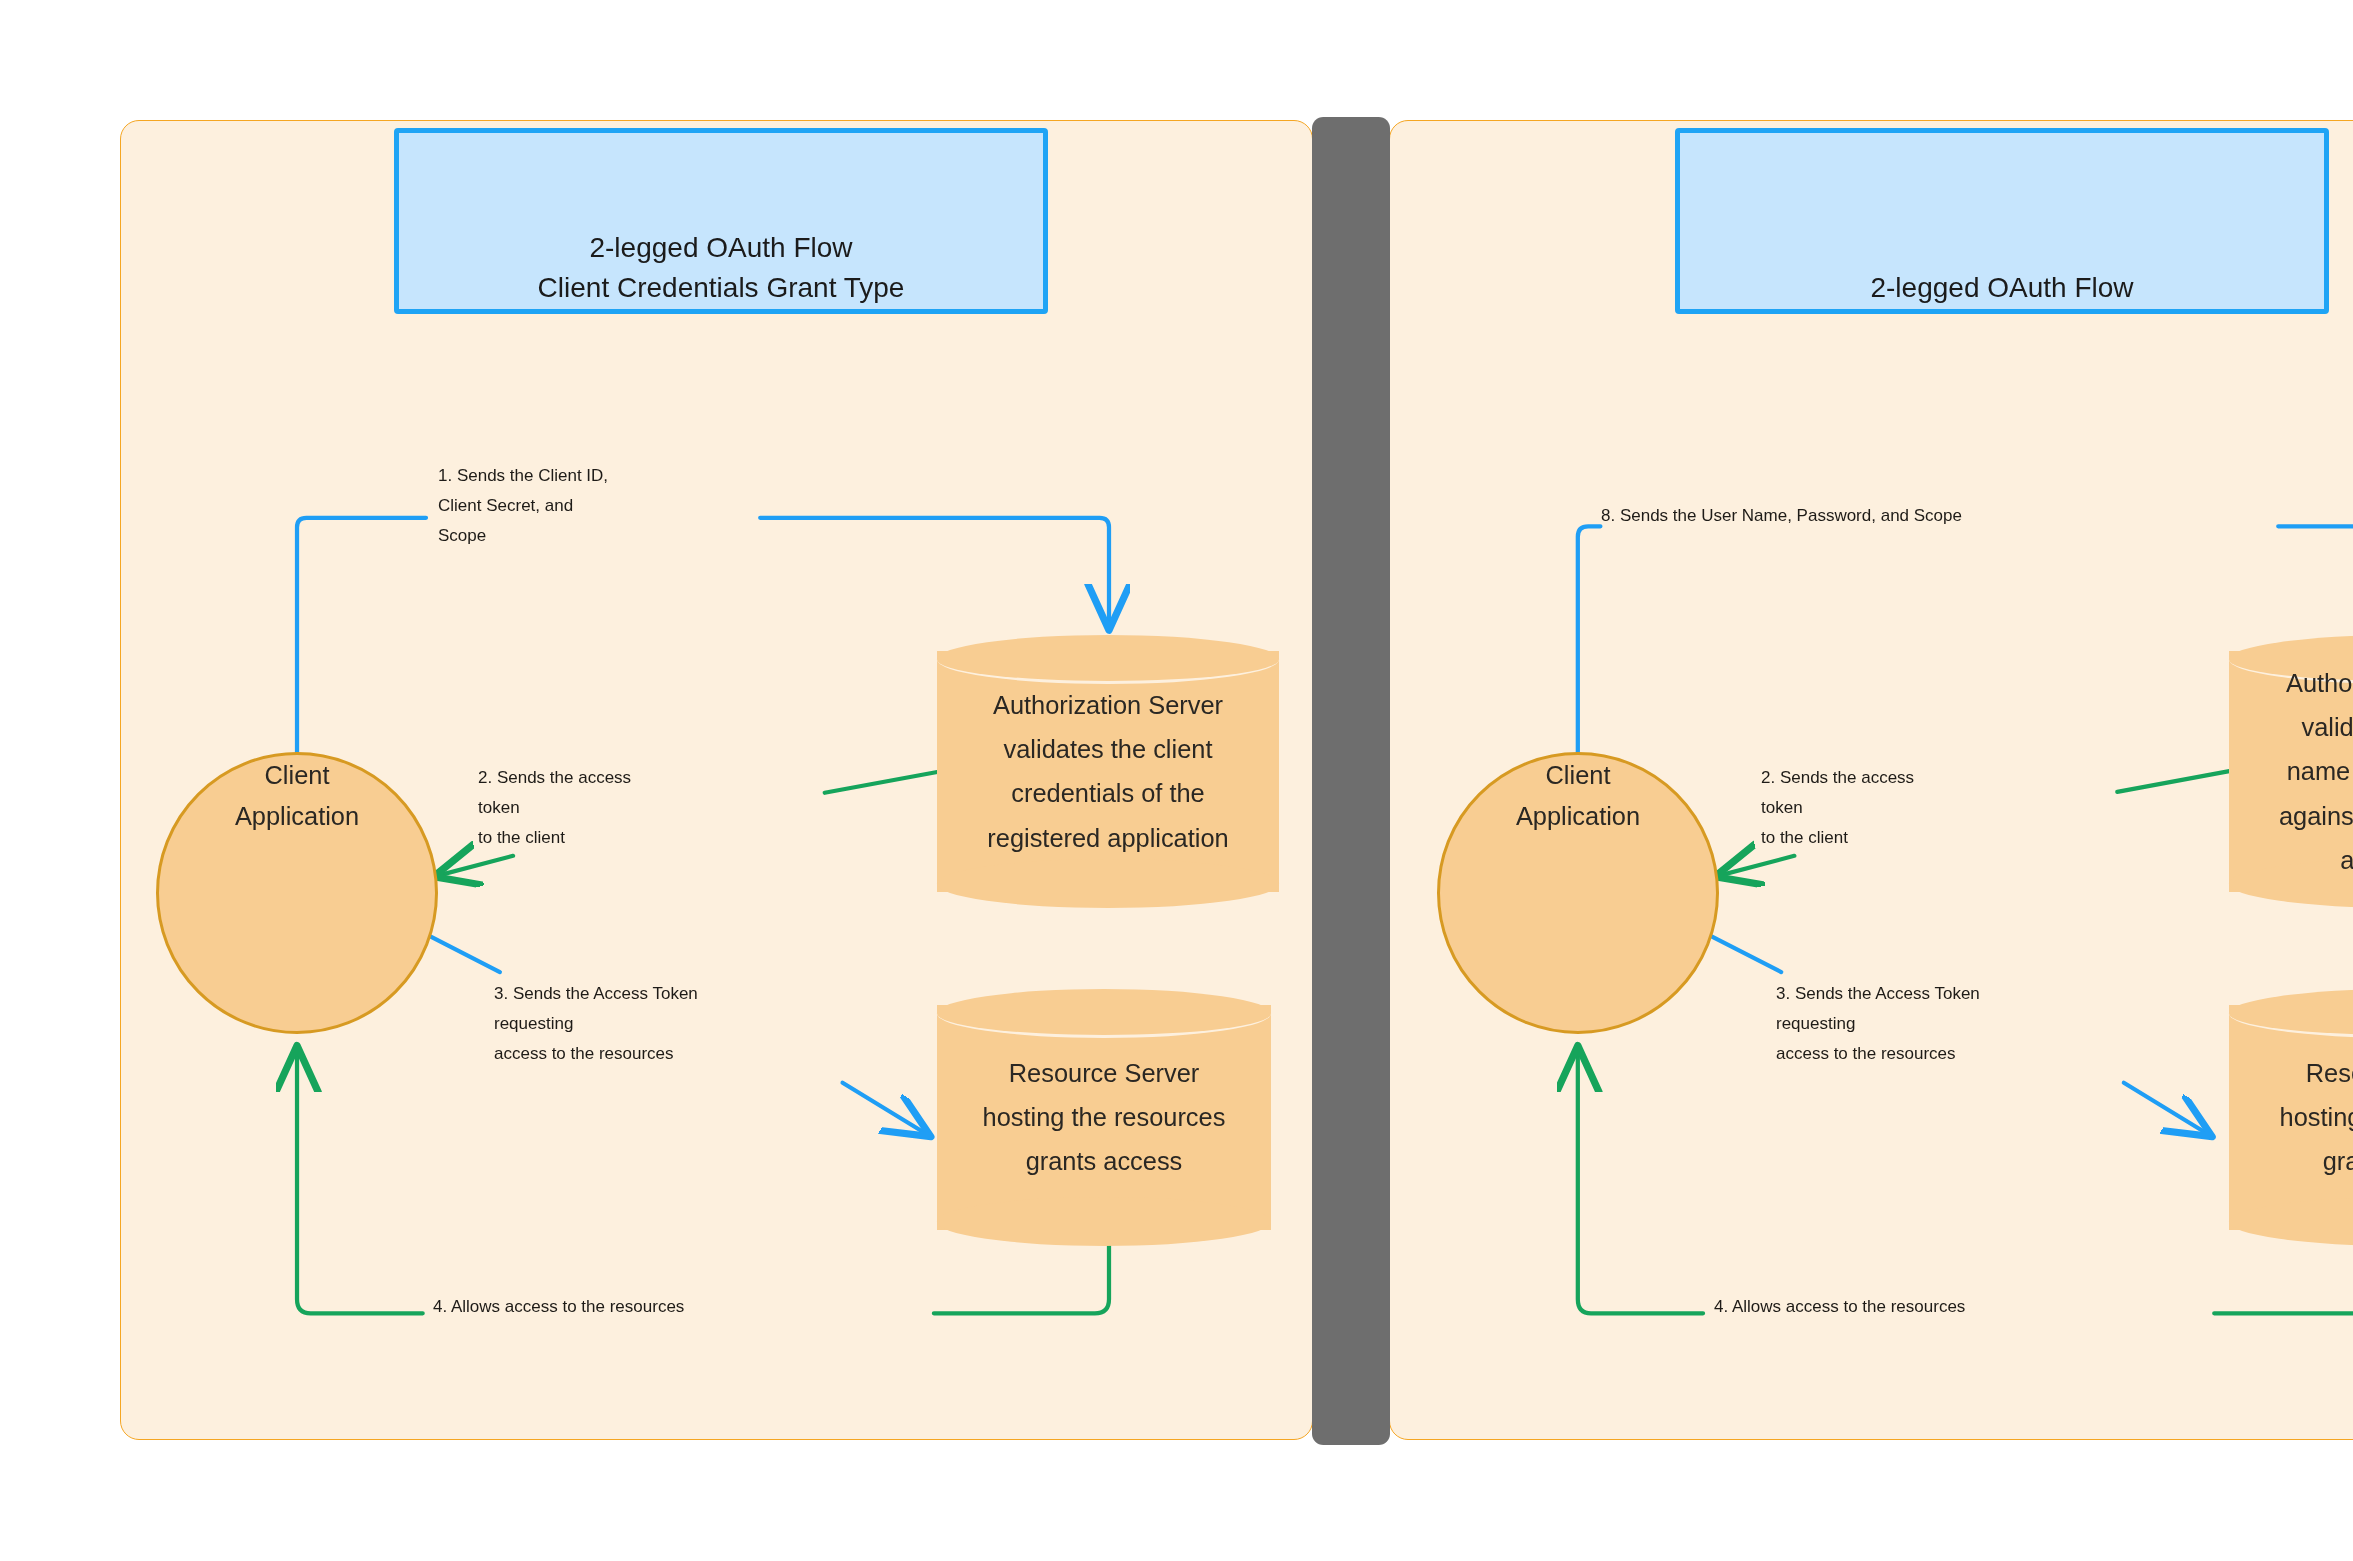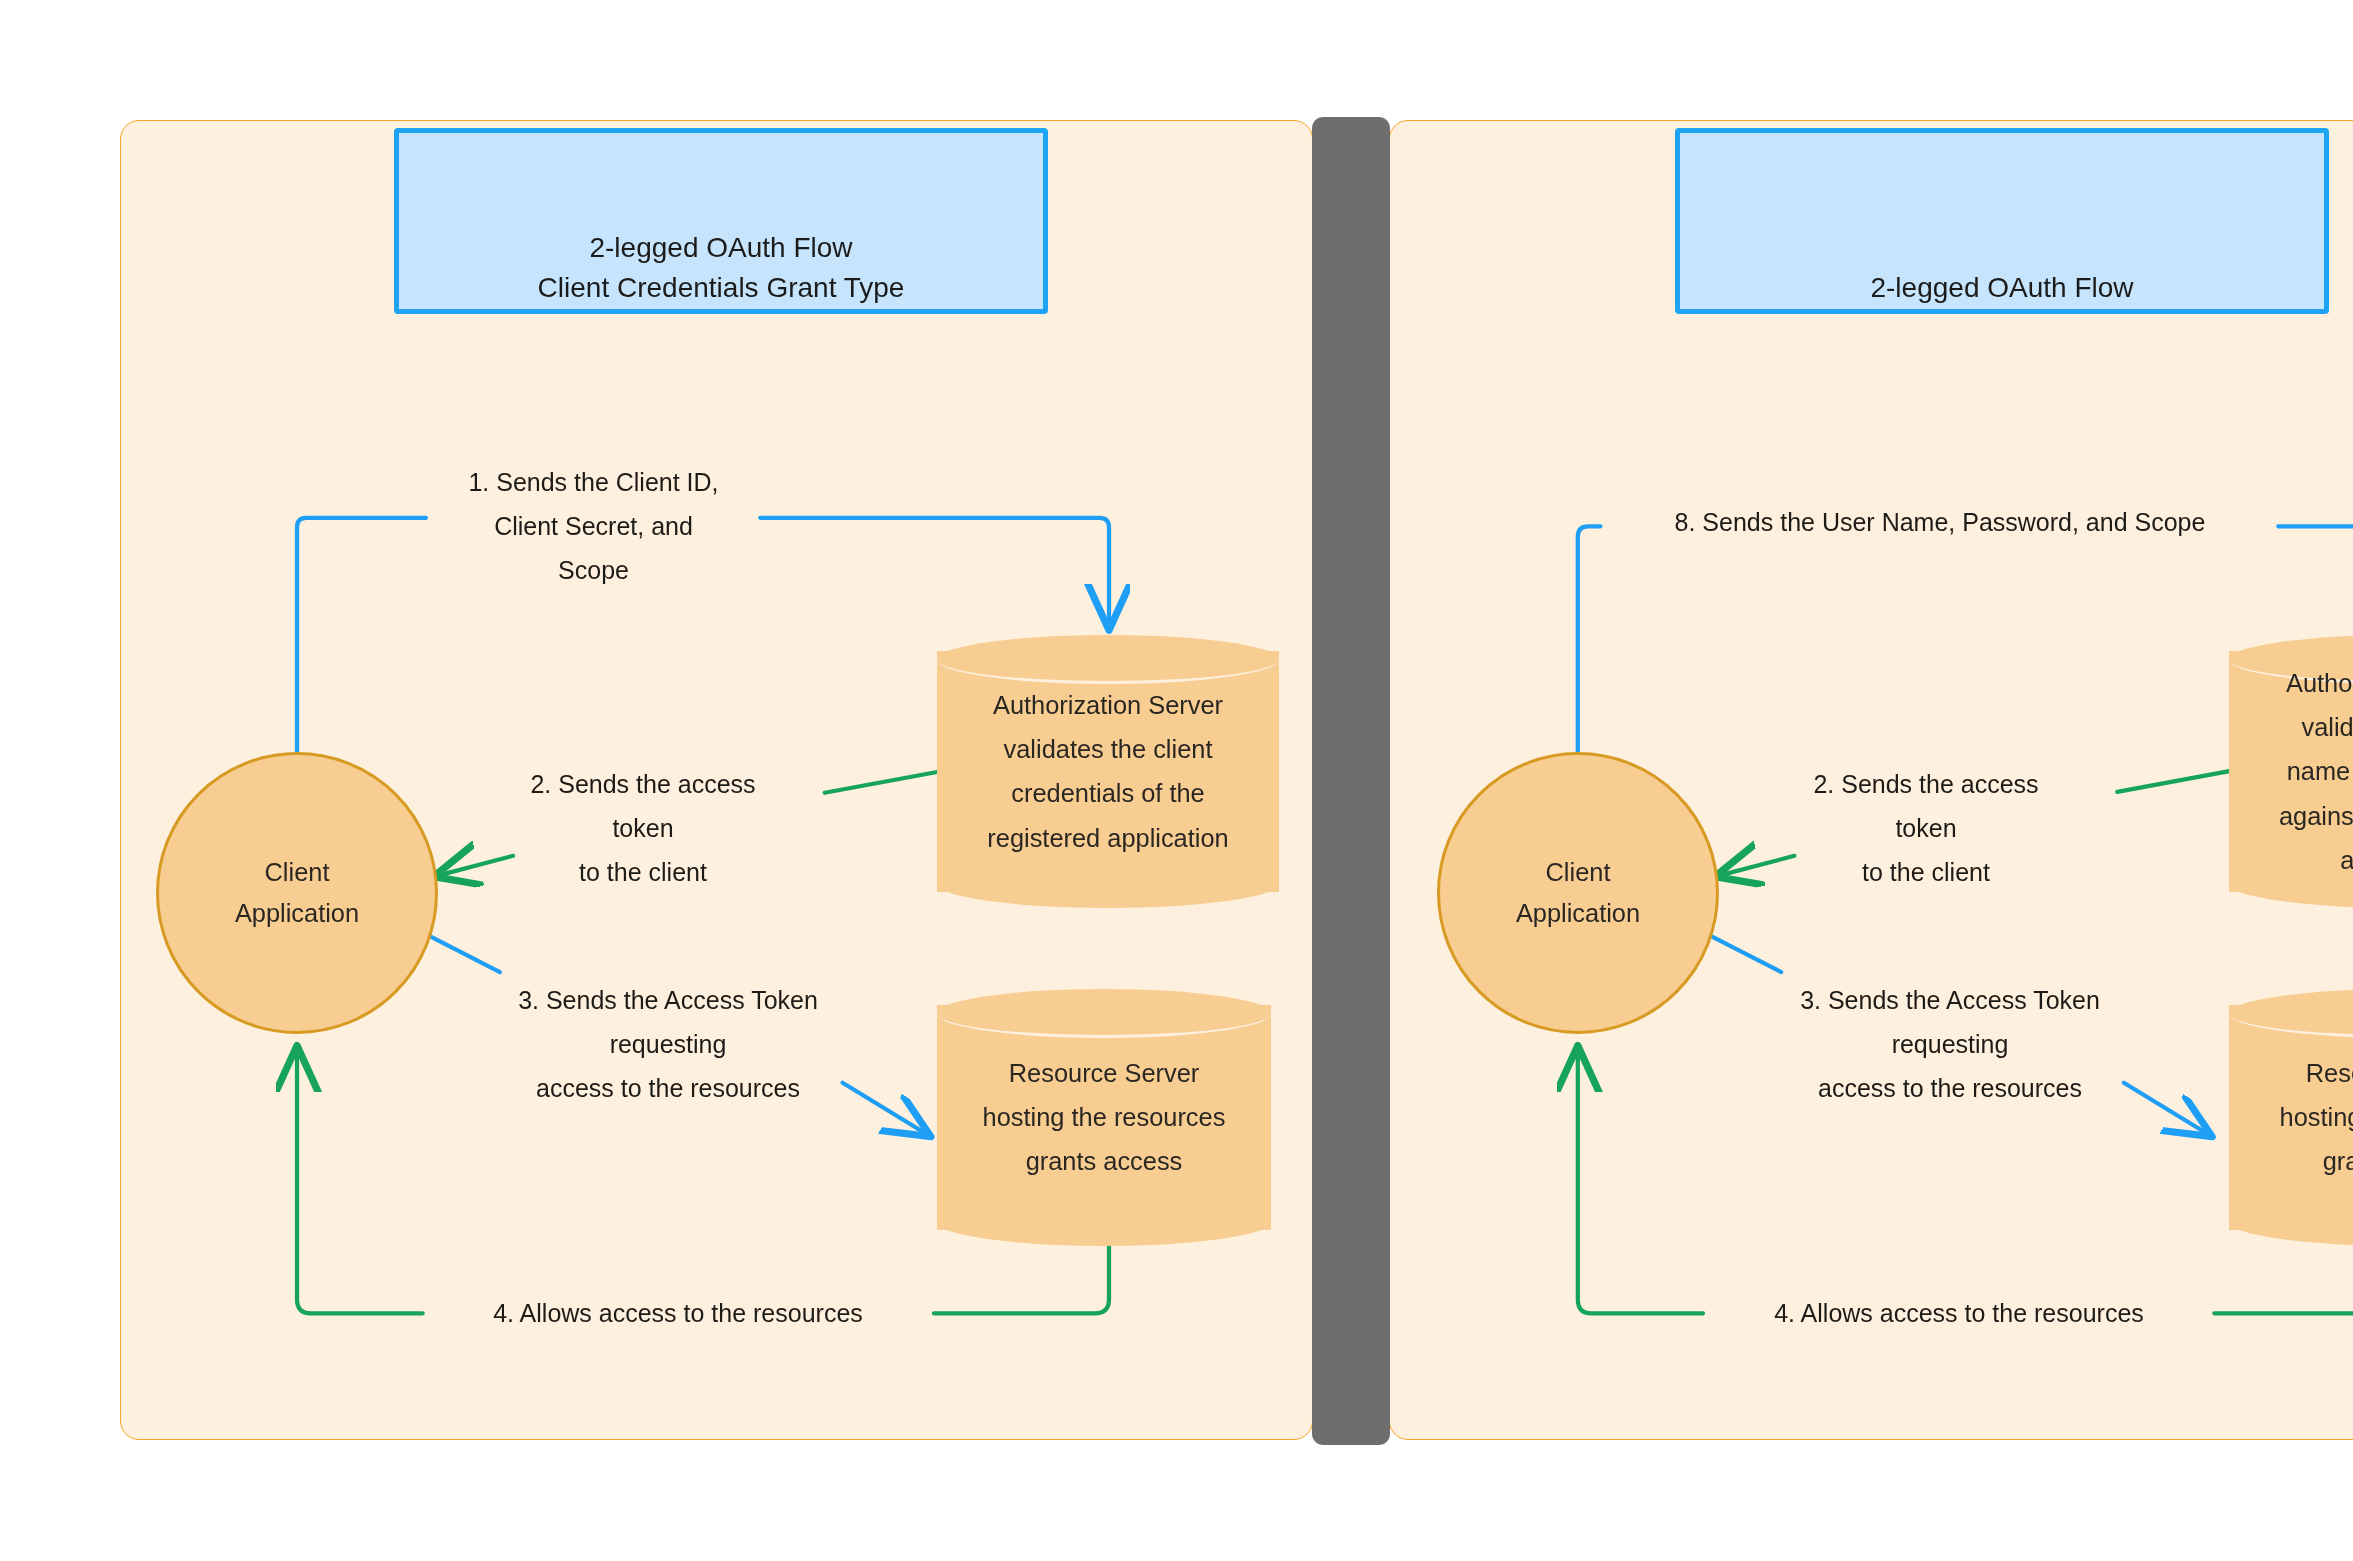--- a/index.html
+++ b/index.html
@@ -60,21 +60,21 @@
   
   .circle-node {
     position: absolute;
     border-radius: 50%;
     background: #f8cd92;
     border: 3.3px solid #d79a22;
     box-sizing: border-box;
     display: flex;
     flex-direction: column;
     align-items: center;
-    justify-content: center;
+    justify-content: flex-start;
     color: #2a2723;
     font-size: 25.4px;
     line-height: 1.6;
     text-align: center;
   }
   #circle-left  { left: 156px;  top: 752px; width: 282px; height: 282px; }
   #circle-right { left: 1437px; top: 752px; width: 282px; height: 282px; }
 
   
   .cyl {
@@ -121,23 +121,22 @@
 
   #cyl-auth-left   { left: 937px; top: 635px; width: 342px; height: 273px; }
   #cyl-res-left    { left: 937px; top: 989px; width: 334px; height: 257px; }
   #cyl-auth-right  { left: 2229px; top: 635px; width: 344px; height: 273px; }
   #cyl-res-right   { left: 2229px; top: 989px; width: 344px; height: 257px; }
 
   
   .edge-label {
     position: absolute;
     color: #1e1b17;
-    font-size: 25px;
+    font-size: 17px;
     line-height: 1.75;
-    text-align: center;
     white-space: pre-line;
   }
 
   #lbl-l1 { left: 438px;  top: 461px;  width: 311px; }
   #lbl-l2 { left: 478px; top: 763px; width: 330px; }
   #lbl-l3 { left: 494px; top: 979px; width: 348px; }
   #lbl-l4 { left: 433px;  top: 1292px; width: 490px; }
 
   #lbl-r1 { left: 1601px; top: 501px; width: 678px; }
   #lbl-r2 { left: 1761px; top: 763px; width: 330px; }

